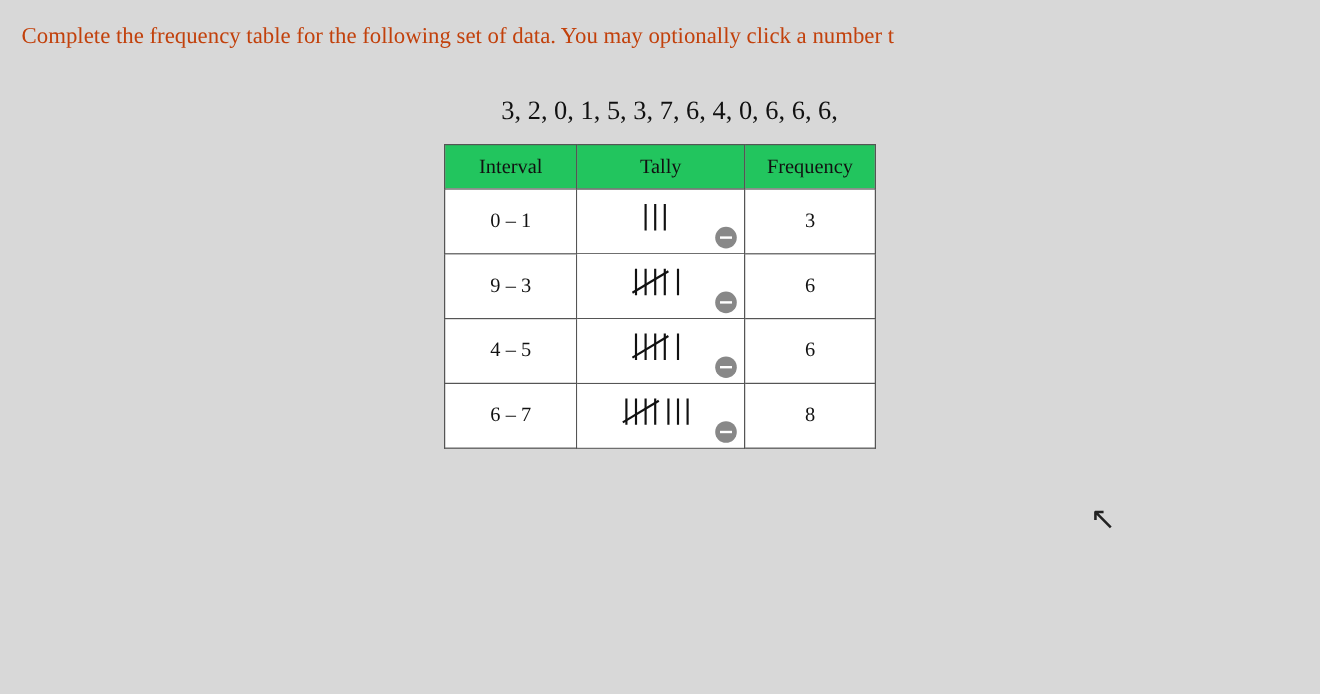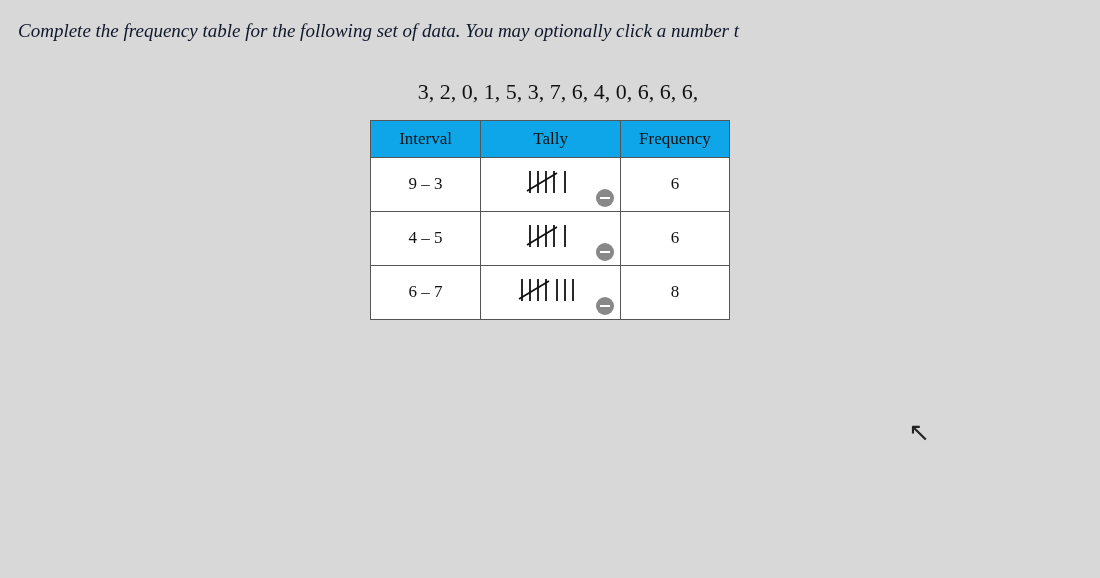--- a/index.html
+++ b/index.html
@@ -12,25 +12,24 @@
       overflow: hidden;
       position: relative;
     }
 
     .page-content {
       padding: 18px 0 0 0;
     }
 
     .instruction-text {
       font-size: 19px;
-      color: #0f172a;
+      color: #c2410c;
       padding: 0 18px;
       line-height: 1.4;
       font-family: Georgia, serif;
-      font-style: italic;
     }
 
     .data-set {
       text-align: center;
       font-size: 22px;
       margin: 28px 0 10px 16px;
       color: #111;
       font-family: Georgia, serif;
       line-height: 1.7;
     }
@@ -57,21 +56,21 @@
       border: 1.5px solid #555;
       padding: 0;
       text-align: center;
       font-family: Georgia, serif;
     }
 
     table th {
       font-size: 17px;
       font-weight: normal;
       padding: 8px 18px;
-      background: #0ea5e9;
+      background: #22c55e;
       color: #111;
     }
 
     table td {
       font-size: 17px;
       background: #fff;
       color: #111;
       height: 54px;
     }
 
@@ -157,20 +156,36 @@
     <table>
       <thead>
         <tr>
           <th>Interval</th>
           <th>Tally</th>
           <th>Frequency</th>
         </tr>
       </thead>
       <tbody>
 
+        <tr>
+          <td class="td-interval">0 – 1</td>
+          <td class="td-tally">
+            <div class="tally-cell">
+              <span class="tally-marks">
+                <svg width="38" height="30">
+                  <line x1="6" y1="4" x2="6" y2="26" stroke="#111" stroke-width="1.8"></line>
+                  <line x1="14" y1="4" x2="14" y2="26" stroke="#111" stroke-width="1.8"></line>
+                  <line x1="22" y1="4" x2="22" y2="26" stroke="#111" stroke-width="1.8"></line>
+                </svg>
+              </span>
+              <button class="minus-btn"></button>
+            </div>
+          </td>
+          <td class="td-frequency">3</td>
+        </tr>
 
         <tr>
           <td class="td-interval">9 – 3</td>
           <td class="td-tally">
             <div class="tally-cell">
               <span class="tally-marks">
                 <svg width="52" height="30">
 
                   <line x1="5" y1="4" x2="5" y2="26" stroke="#111" stroke-width="1.8"></line>
                   <line x1="13" y1="4" x2="13" y2="26" stroke="#111" stroke-width="1.8"></line>

